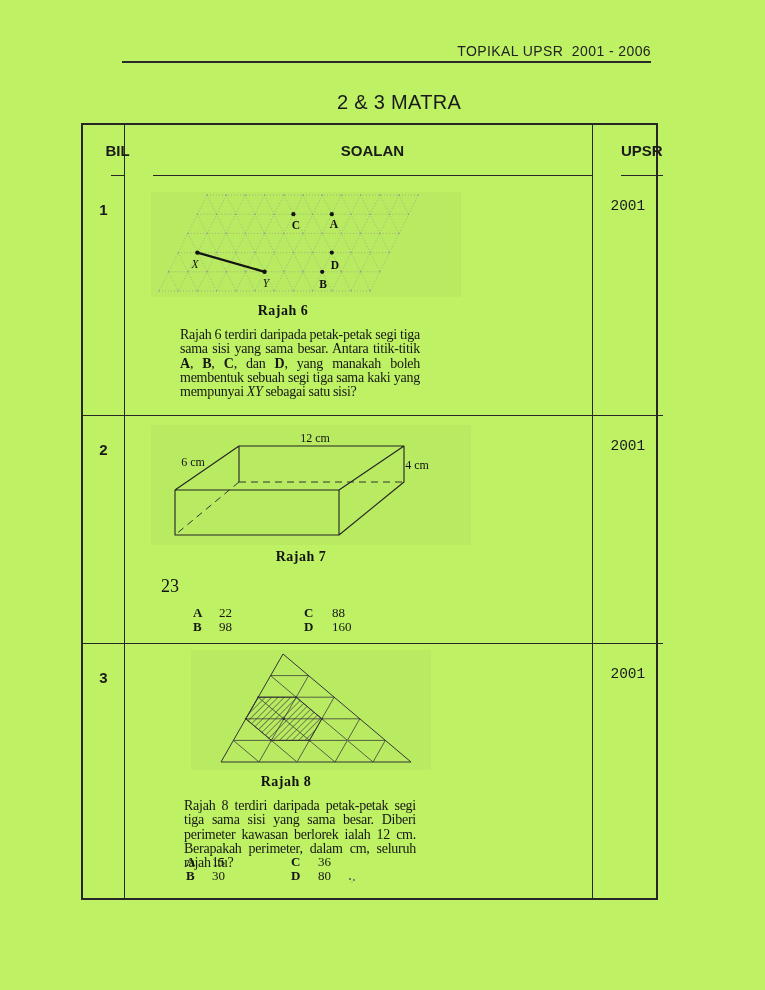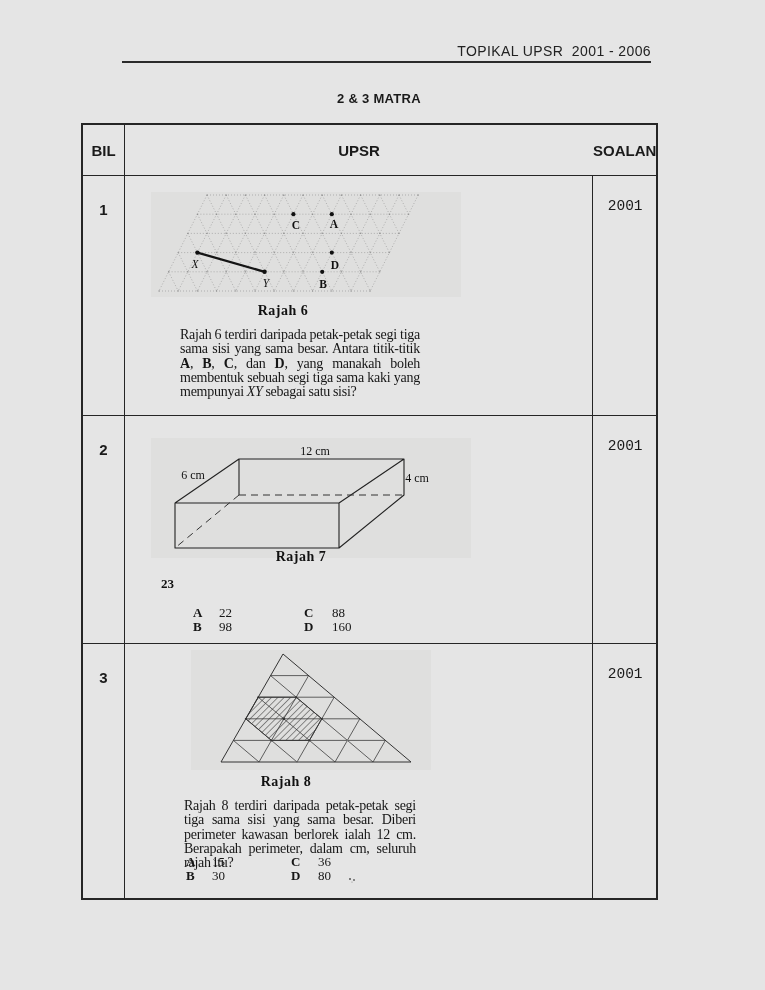--- a/index.html
+++ b/index.html
@@ -1,43 +1,43 @@
 <!DOCTYPE html>
 <html><head>
 <meta charset="utf-8">
 <style>
   html,body{margin:0;padding:0;background:#fff;}
-  .page{position:relative;width:765px;height:990px;background:#e5e5e5;overflow:hidden;
+  .page{position:relative;width:765px;height:990px;background:#bef264;overflow:hidden;
         font-family:"Liberation Serif",serif;color:#1b1b1b;}
   
   .hdr-text{position:absolute;top:43px;right:114px;font-family:"Liberation Sans",sans-serif;
             font-size:14px;color:#222;white-space:pre;letter-spacing:.4px;}
   .hdr-rule{position:absolute;left:122px;top:61px;width:529px;height:2px;background:#2b2b2b;}
   .title{position:absolute;left:337px;top:91px;font-family:"Liberation Sans",sans-serif;
-         font-weight:bold;font-size:13px;color:#1a1a1a;letter-spacing:.3px;}
+         font-weight:normal;font-size:20px;color:#1a1a1a;letter-spacing:.3px;}
   
   .tbl{position:absolute;left:81px;top:123px;width:577px;height:777px;
        border:2px solid #262626;box-sizing:border-box;display:grid;
        grid-template-columns:42px 468px 1fr;grid-template-rows:51px 240px 228px 1fr;}
   .cell{box-sizing:border-box;position:relative;}
   .bdr{border-right:1.5px solid #262626;}
   .bdb{border-bottom:1.5px solid #262626;}
   .hcell{display:flex;align-items:center;justify-content:center;
-         font-family:"Liberation Sans",sans-serif;font-weight:bold;font-size:15px;color:#1a1a1a;}
+         font-family:"Liberation Sans",sans-serif;font-weight:bold;font-size:15px;color:#1a1a1a;margin-left:28px;}
   .bilnum{display:flex;justify-content:center;padding-top:25px;
           font-family:"Liberation Sans",sans-serif;font-weight:bold;font-size:15px;color:#1a1a1a;}
   .year{display:flex;justify-content:center;padding-top:22px;
         font-family:Liberation Mono, monospace;font-size:14.5px;color:#1a1a1a;}
   
   .figwrap{position:absolute;background:rgba(90,90,70,.045);}
   .caption{position:absolute;font-weight:bold;font-size:14px;text-align:center;width:120px;
            letter-spacing:.5px;color:#111;}
   .para{position:absolute;font-size:14px;line-height:14.3px;text-align:justify;
         letter-spacing:-.25px;word-spacing:-.4px;color:#161616;}
-  .qnum{position:absolute;font-weight:bold;font-size:13px;color:#111;}
+  .qnum{position:absolute;font-weight:normal;font-size:18px;color:#111;}
   .opts{position:absolute;display:grid;grid-auto-rows:14.3px;font-size:13px;color:#161616;}
   .opts-2{grid-template-columns:26px 85px 28px 60px;}
   .opts-3{grid-template-columns:26px 79px 27px 60px;}
   .optL{font-weight:bold;}
   .artifact{position:absolute;width:8px;height:6px;}
   .artifact i{position:absolute;width:2px;height:2px;border-radius:50%;background:#555;
               box-shadow:4px 1px 0 0 #666,2px 3px 0 -0.5px #777;}
   
   svg{display:block;}
   .glin{stroke:#8d8d8d;stroke-width:.6;stroke-dasharray:1 2;fill:none;}
@@ -59,22 +59,22 @@
 
 <div class="page">
 
   <div class="hdr-text">TOPIKAL UPSR  2001 - 2006</div>
   <div class="hdr-rule"></div>
   <div class="title">2 &amp; 3 MATRA</div>
 
   <div class="tbl">
 
     <div class="cell hcell bdr bdb">BIL</div>
+    <div class="cell hcell bdr bdb">SOALAN</div>
     <div class="cell hcell bdb">UPSR</div>
-    <div class="cell hcell bdr bdb">SOALAN</div>
 
     <div class="cell bilnum bdr bdb">1</div>
     <div class="cell bdr bdb">
       <div class="figwrap" style="left:26px;top:16px;">
         <svg id="fig1" width="310" height="105" viewBox="0 0 310 105">
             <circle cx="219.2" cy="99" r="0.7" class="gdot"></circle>
             <circle cx="200" cy="99" r="0.7" class="gdot"></circle>
             <circle cx="180.79999999999998" cy="99" r="0.7" class="gdot"></circle>
             <circle cx="161.6" cy="99" r="0.7" class="gdot"></circle>
             <circle cx="142.4" cy="99" r="0.7" class="gdot"></circle>
@@ -193,21 +193,21 @@
           <text class="plab" x="172" y="95.5" text-anchor="middle">B</text>
         </svg>
       </div>
       <div class="caption" style="left:98px;top:127px;">Rajah 6</div>
       <div class="para" style="left:55px;top:152px;width:240px;">Rajah 6 terdiri daripada petak-petak segi tiga sama sisi yang sama besar. Antara titik-titik <b>A</b>, <b>B</b>, <b>C</b>, dan <b>D</b>, yang manakah boleh membentuk sebuah segi tiga sama kaki yang mempunyai <i>XY</i> sebagai satu sisi?</div>
     </div>
     <div class="cell year bdb">2001</div>
 
     <div class="cell bilnum bdr bdb">2</div>
     <div class="cell bdr bdb">
-      <div class="figwrap" style="left:26px;top:22px;">
+      <div class="figwrap" style="left:26px;top:9px;">
         <svg width="320" height="120" viewBox="0 0 320 120">
           <path class="solid" d="M24 65 H188 V110 H24 Z M24 65 L88 21 H253 L188 65 M253 21 V57 L188 110 M88 21 V57"></path>
           <path class="dash" d="M88 57 H253 M88 57 L24 110"></path>
           <text class="dimlab" x="164" y="17" text-anchor="middle">12 cm</text>
           <text class="dimlab" x="42" y="41" text-anchor="middle">6 cm</text>
           <text class="dimlab" x="266" y="44" text-anchor="middle">4 cm</text>
         </svg>
       </div>
       <div class="caption" style="left:116px;top:133px;">Rajah 7</div>
       <div class="qnum" style="left:36px;top:160px;">23</div>

